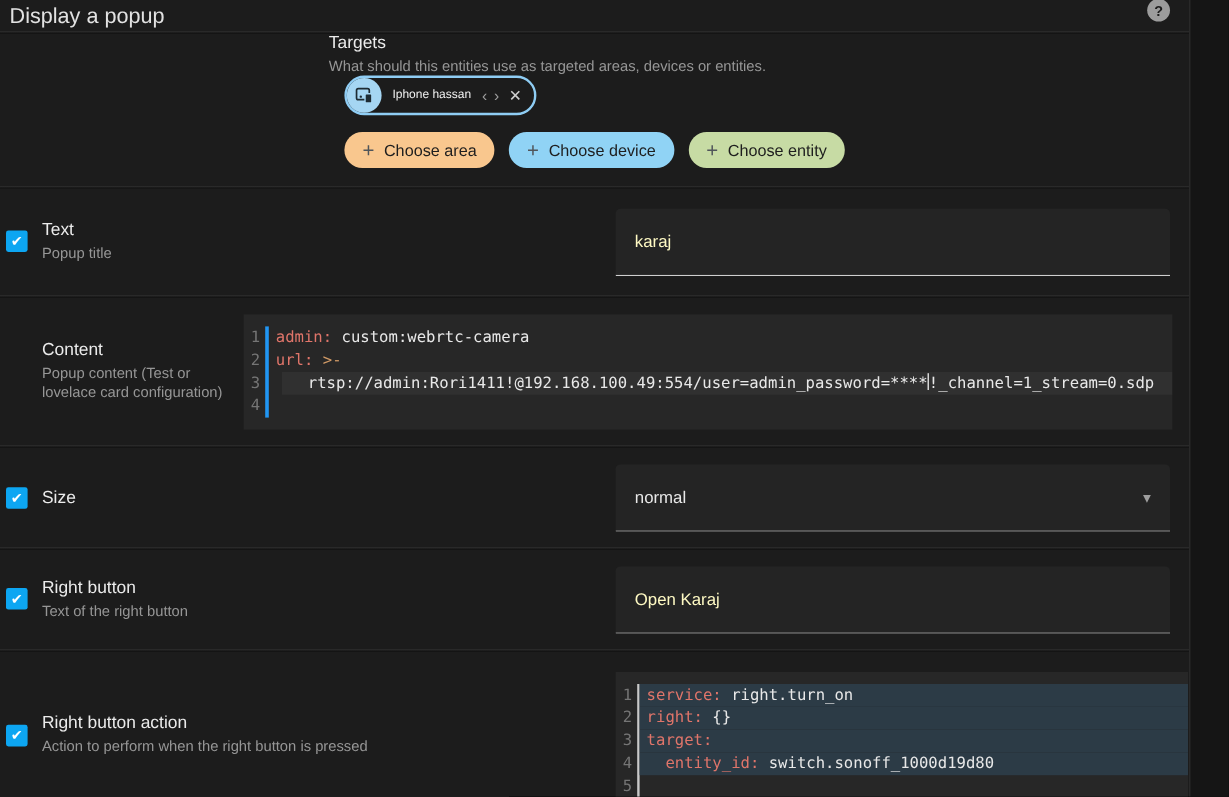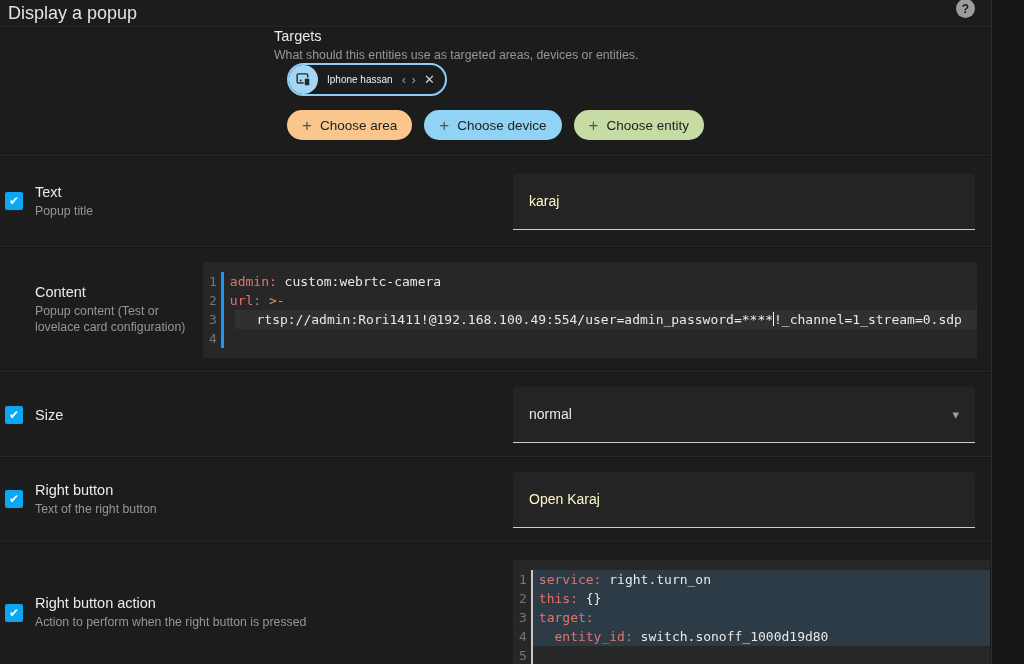--- a/index.html
+++ b/index.html
@@ -220,21 +220,21 @@
       <div class="editor editor-action">
           <div class="gutter">
             <span class="ln">1</span>
             <span class="ln">2</span>
             <span class="ln">3</span>
             <span class="ln">4</span>
             <span class="ln">5</span>
           </div>
           <div class="codecol">
             <div class="code-line hl-blue"><span class="tok-key">service:</span><span class="tok-plain"> right.turn_on</span></div>
-            <div class="code-line hl-blue"><span class="tok-key">this:</span><span class="tok-plain"> {}</span></div>
+            <div class="code-line hl-blue"><span class="tok-key">right:</span><span class="tok-plain"> {}</span></div>
             <div class="code-line hl-blue"><span class="tok-key">target:</span></div>
             <div class="code-line hl-blue"><span class="tok-plain">  </span><span class="tok-key">entity_id:</span><span class="tok-plain"> switch.sonoff_1000d19d80</span></div>
             <div class="code-line"></div>
           </div>
         </div>
     </div>
 
   </div>
   <div class="right-strip"></div>
 </div>

